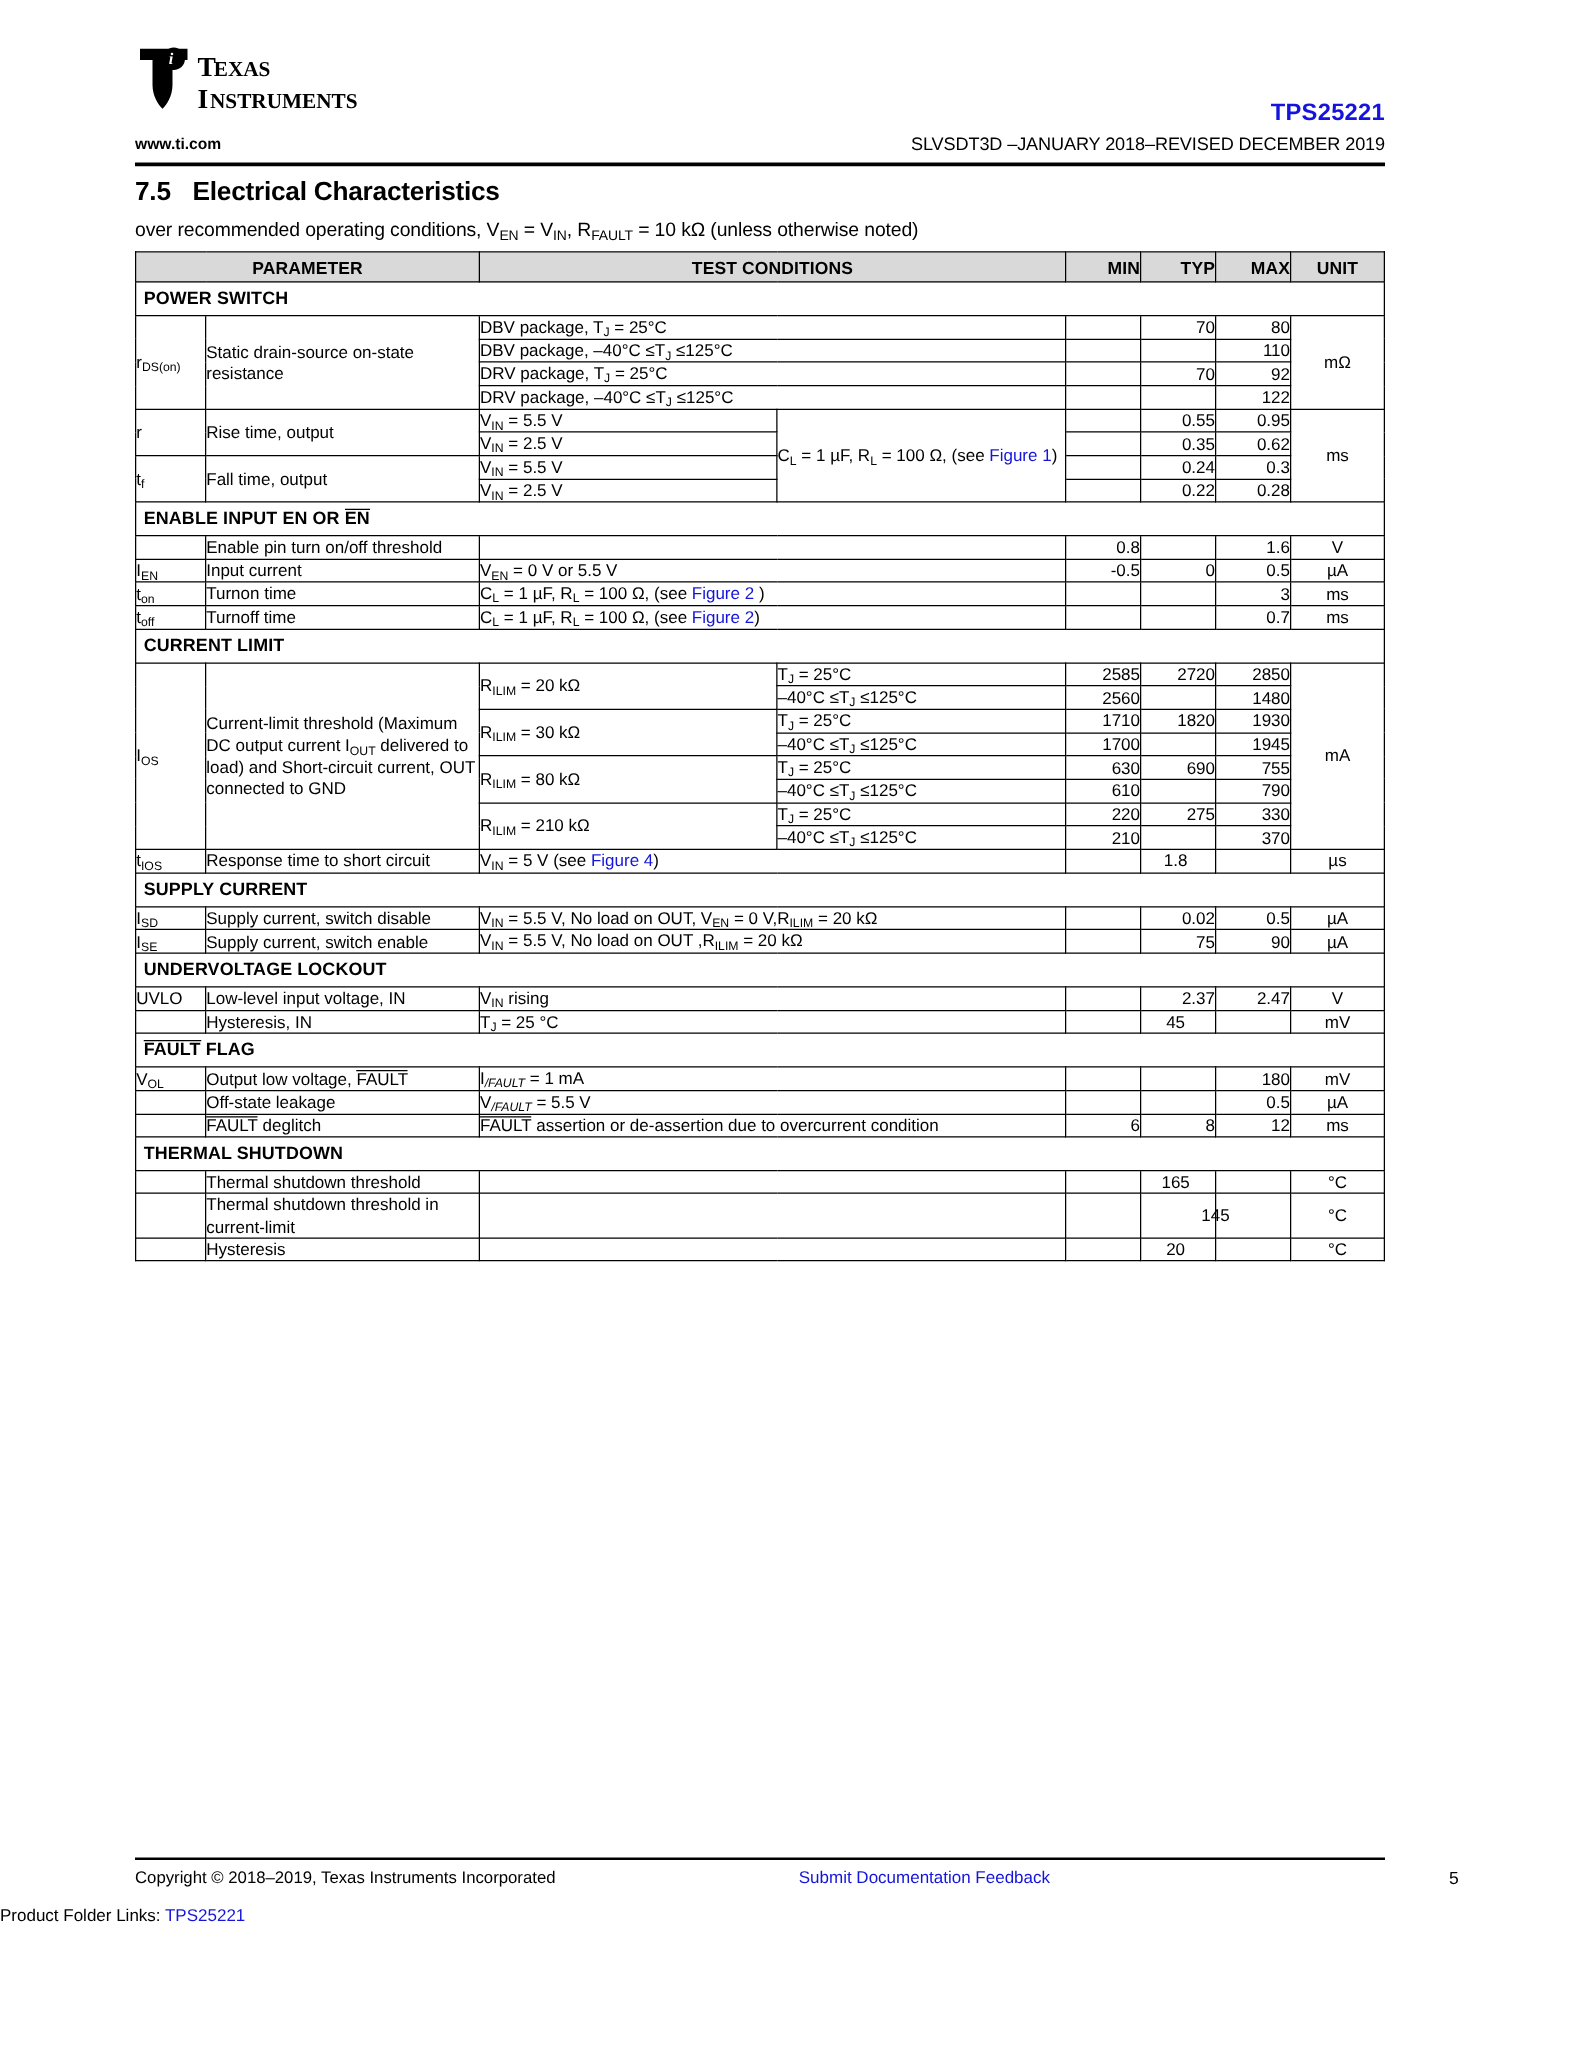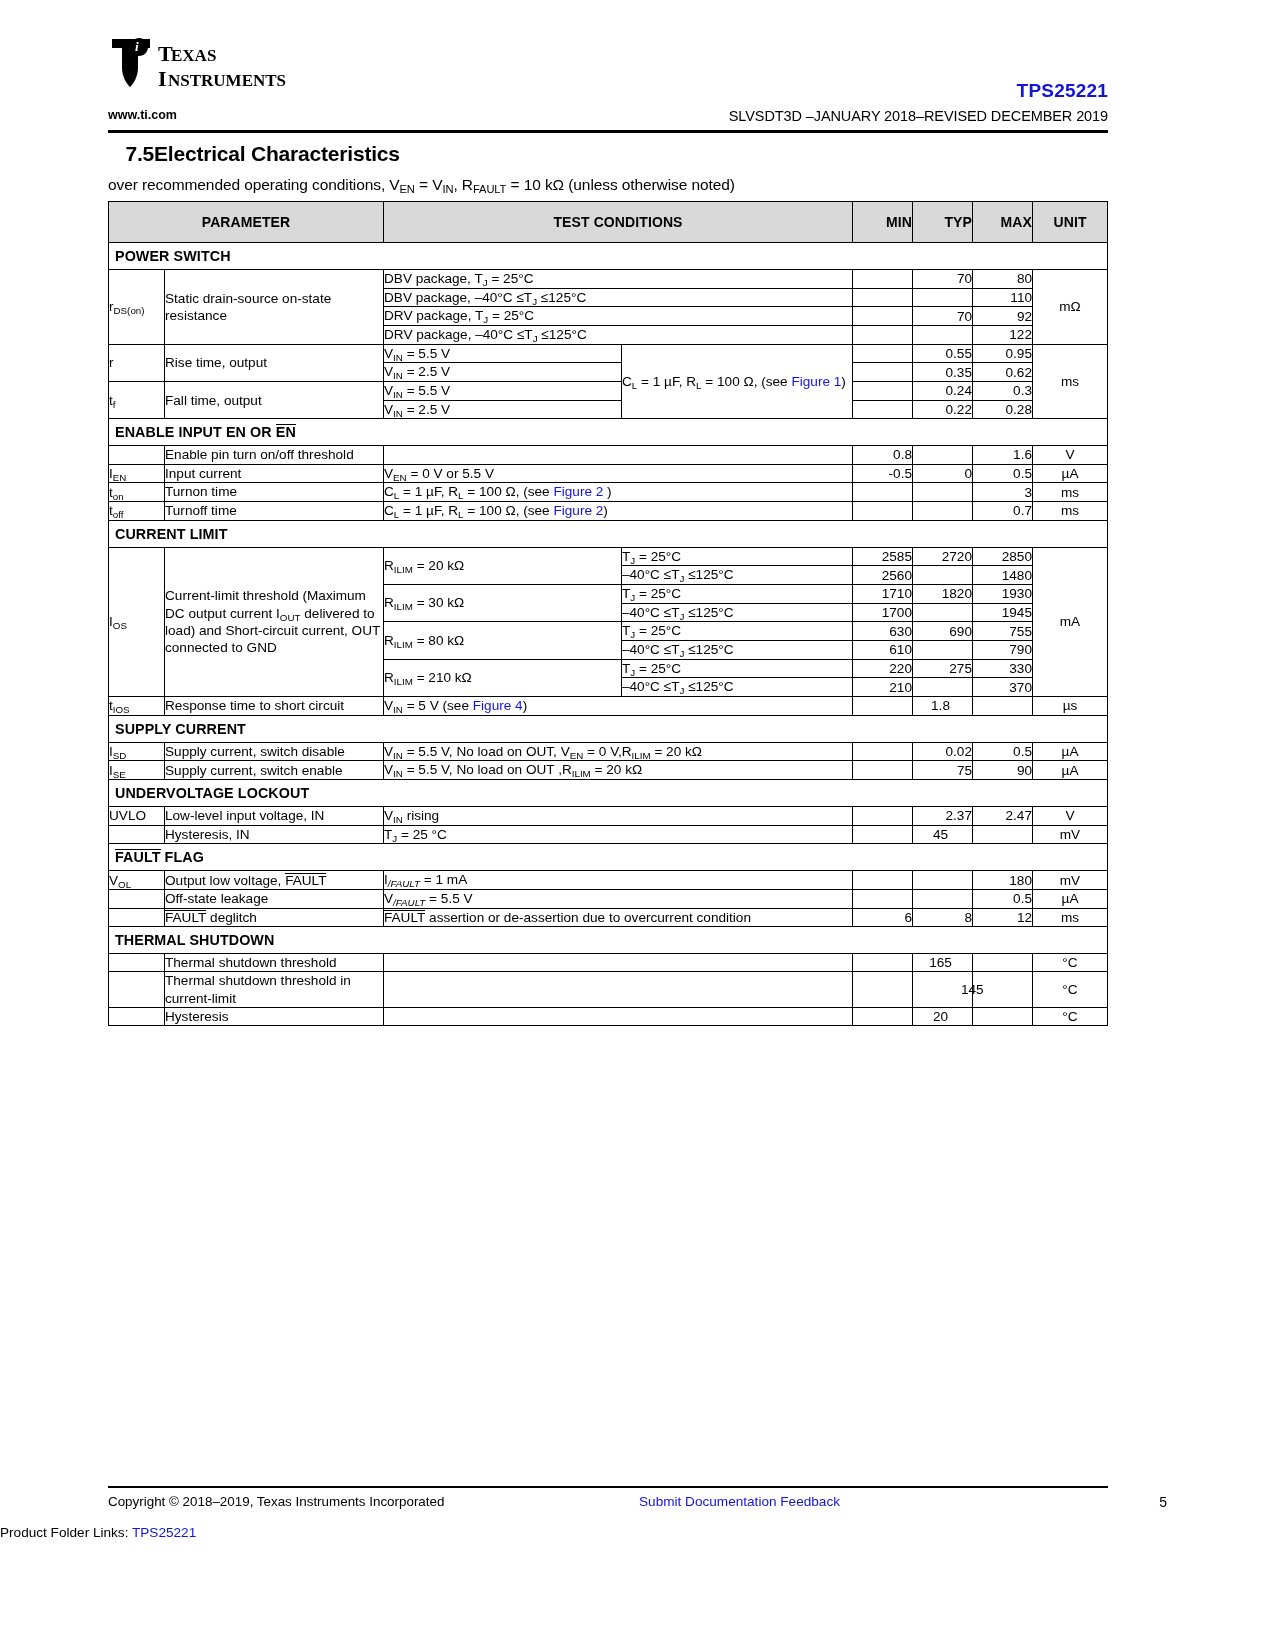--- a/index.html
+++ b/index.html
@@ -32,21 +32,21 @@
   }
   .hdr-rule {
     position:absolute; left:0px; top:98px; width:1000px; height:3px; background:#000;
   }
 
   
   .sec-title {
     position:absolute; left:108px; top:142px;
     font-size:21px; font-weight:bold; letter-spacing:-0.2px;
   }
-  .sec-title .num { display:inline-block; width:46px;text-align:right; }
+  .sec-title .num { display:inline-block; width:46px; }
   .sec-sub {
     position:absolute; left:108px; top:176px;
     font-size:15.5px; letter-spacing:-0.1px;
   }
 
   
   .tbl-wrap { position:absolute; left:108px; top:201px; width:999px; }
   table.ec {
     border-collapse:collapse;
     width:999px;
@@ -66,21 +66,21 @@
   col.c-min  { width:60px; }
   col.c-typ  { width:60px; }
   col.c-max  { width:60px; }
   col.c-unit { width:75px; }
 
   thead th {
     background:#d9d9d9;
     font-weight:bold;
     font-size:14px;
     text-align:center;
-    height:41px;
+    height:24px;
     padding:3px 4px;
     letter-spacing:0.1px;
   }
   th.num-h { text-align:right; padding-right:9px; }
 
   td.sym {
     padding:4px 2px 4px 5px;
     font-size:13.6px;
     text-align:left;
     vertical-align:middle;

